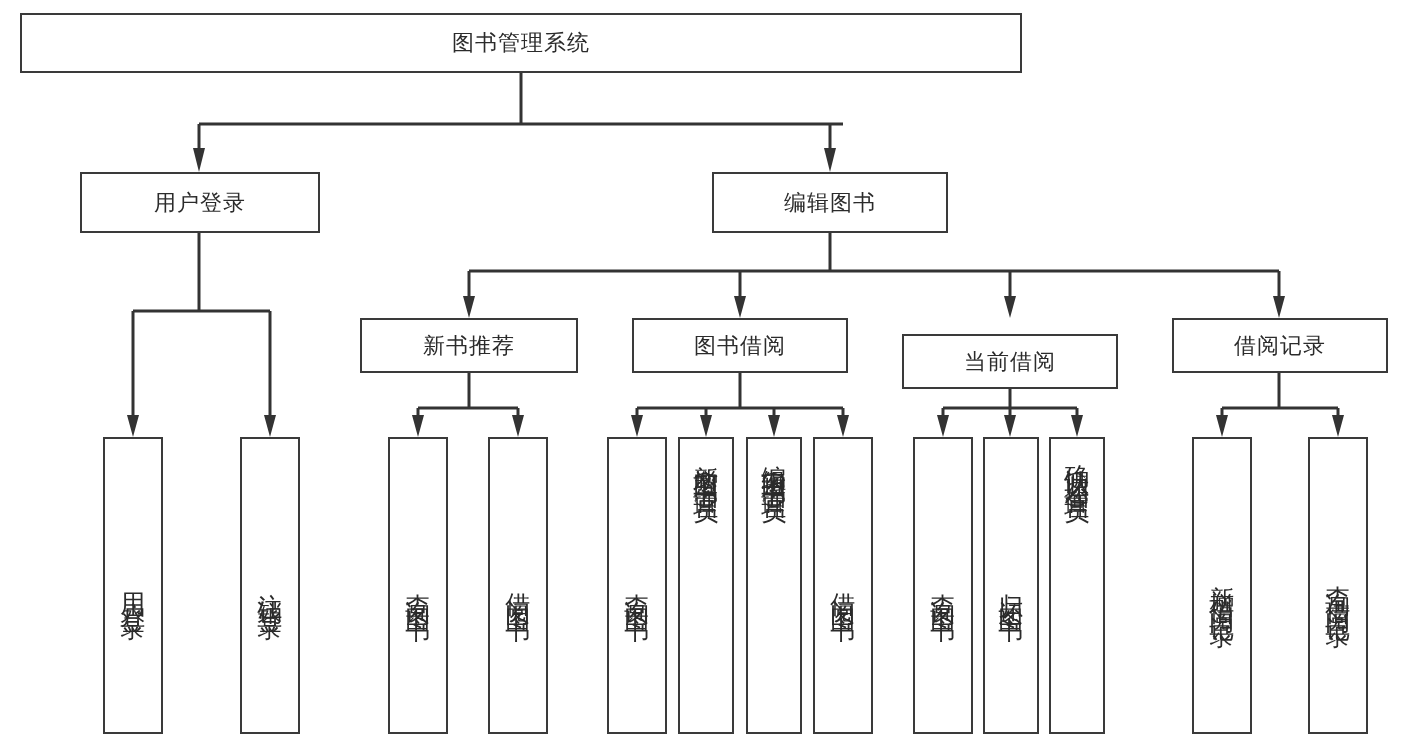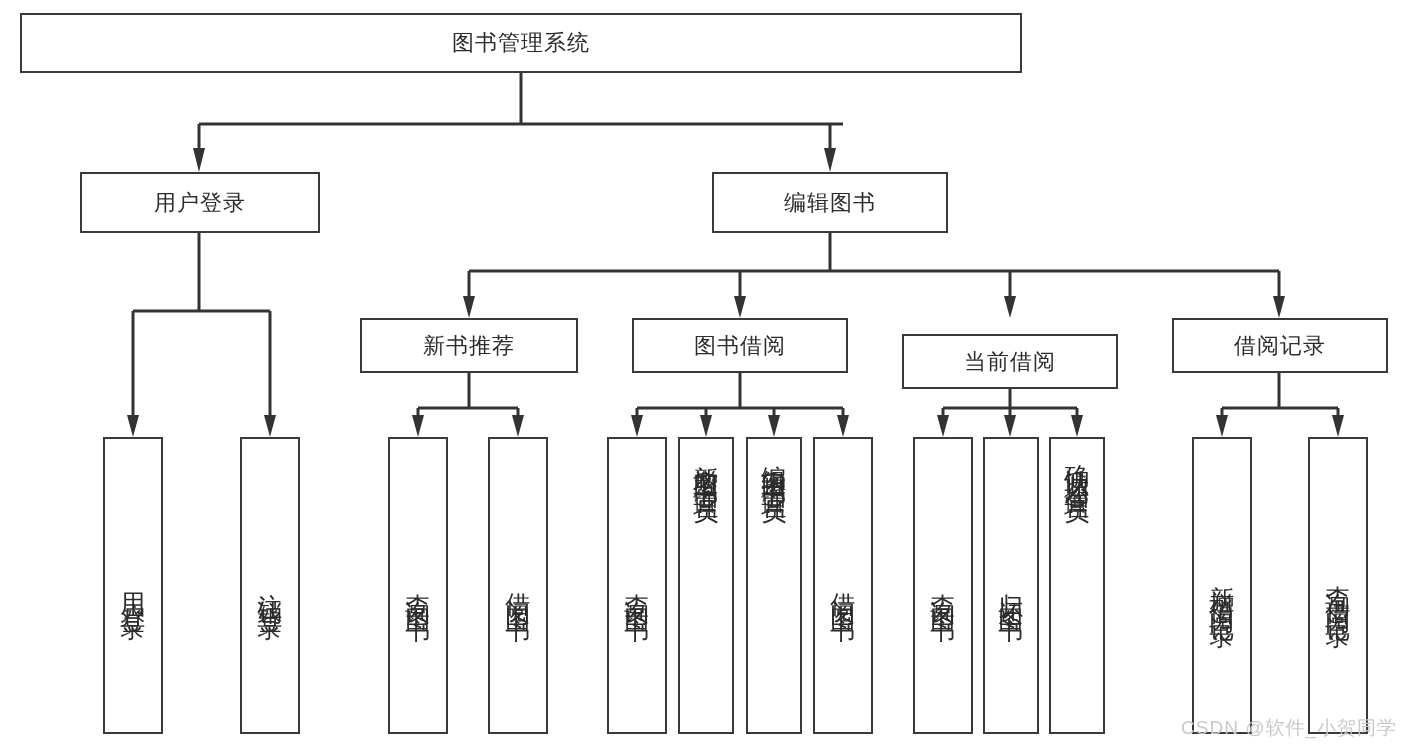--- a/index.html
+++ b/index.html
@@ -219,15 +219,14 @@
   </div>
 
   <div class="node-box leaf center-v" style="left:1192px;top:437px;width:60px;height:297px;">
     <span class="label-v">新增借阅记录</span>
   </div>
 
   <div class="node-box leaf center-v" style="left:1308px;top:437px;width:60px;height:297px;">
     <span class="label-v">查询借阅记录</span>
   </div>
 
-  <div class="watermark">CSDN @软件_小贺同学</div>
 
 </div>
 
 </body></html>

